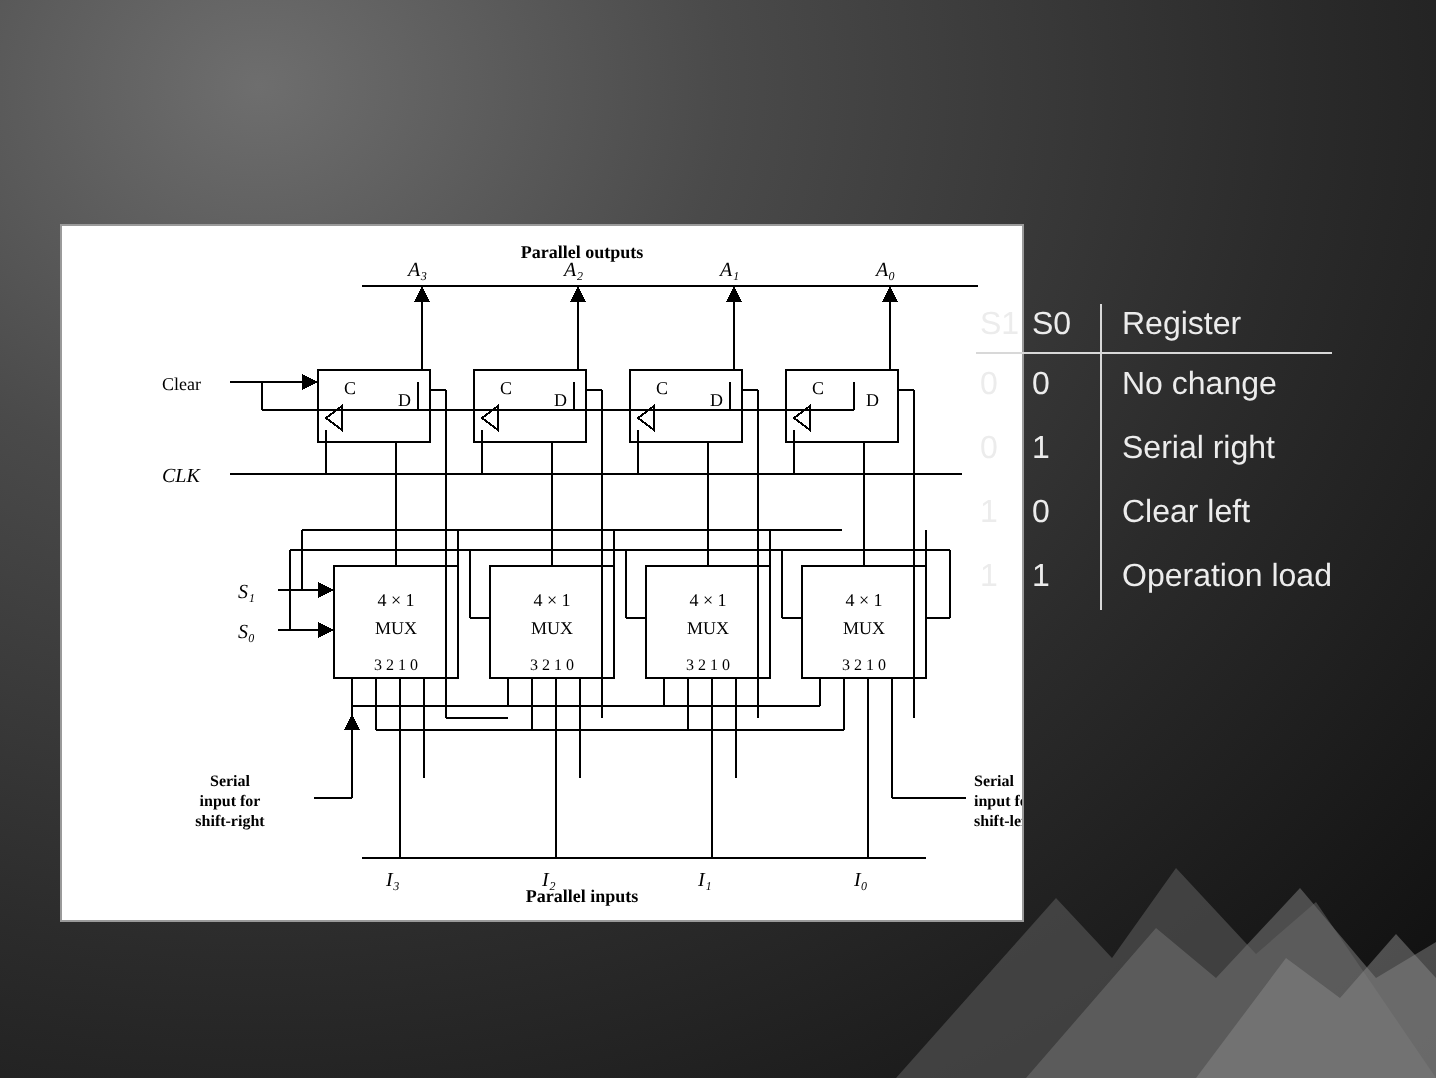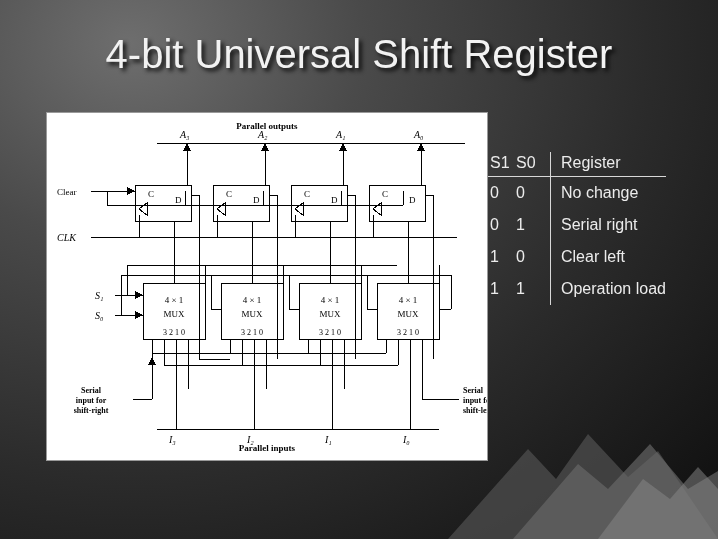--- a/index.html
+++ b/index.html
@@ -36,27 +36,28 @@
     text-align: center;
     font-size: 40px;
     font-weight: normal;
     color: #f2f2f2;
     text-shadow: 3px 3px 4px rgba(0,0,0,0.85);
     letter-spacing: 0px;
   }
   
   .figure {
     position: absolute;
-    left: 46px;
+    left: 30px;
     top: 112px;
     width: 440px;
     height: 347px;
     background: #ffffff;
     border: 1px solid #9a9a9a;
     overflow: hidden;
+    padding-left: 40px;
   }
   .fig-svg { display: block; }
 
   
   .table-area {
     position: absolute;
     left: 488px;
     top: 152px;
     width: 214px;
     color: #e9e9e9;
@@ -89,21 +90,20 @@
 <body>
 
 <div class="slide">
 
   <svg class="mountains" viewBox="0 0 420 200" preserveAspectRatio="none">
     <polygon points="150,200 230,110 258,140 290,95 330,138 360,112 420,200" fill="#4e4e4e" opacity="0.75"></polygon>
     <polygon points="215,200 280,125 310,150 352,105 390,150 420,132 420,200" fill="#6a6a6a" opacity="0.65"></polygon>
     <polygon points="300,200 345,140 372,160 400,128 420,150 420,200" fill="#8a8a8a" opacity="0.5"></polygon>
   </svg>
 
-  <div class="title">4-bit Universal Shift Register</div>
 
   <div class="figure">
     <svg class="fig-svg" width="440" height="347" viewBox="0 0 440 347">
       <g stroke="#000" fill="none" stroke-width="1" shape-rendering="crispEdges">
 
         <line x1="110" y1="30" x2="418" y2="30"></line>
 
         <line x1="140" y1="30" x2="140" y2="72"></line>
         <line x1="218" y1="30" x2="218" y2="72"></line>
         <line x1="296" y1="30" x2="296" y2="72"></line>

